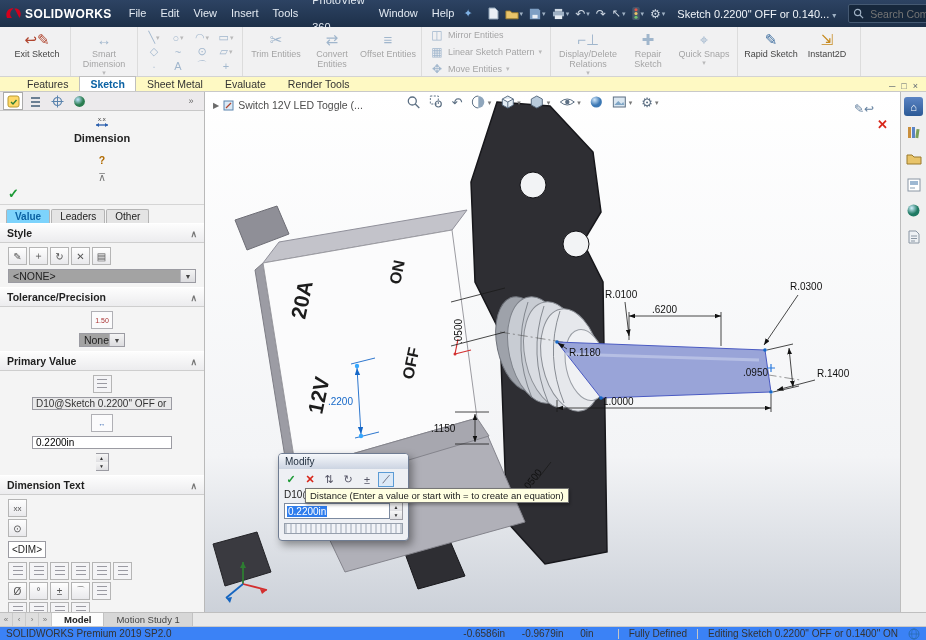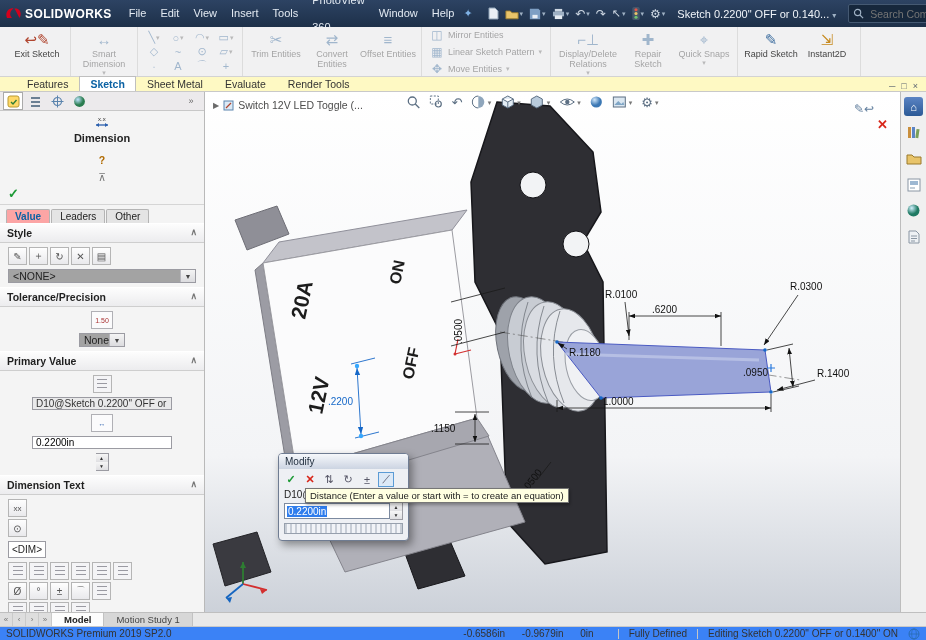--- a/index.html
+++ b/index.html
@@ -52,23 +52,23 @@
   #pm-tabs{height:21px;background:#eceaec;border-bottom:1px solid #c8c8c8;display:flex;align-items:center;gap:2px;padding:0 3px;}
   .pmtab{width:20px;height:18px;display:flex;align-items:center;justify-content:center;border:1px solid transparent;}
   .pmtab.active{background:#fff;border-color:#aaa;}
   #pm-header{display:flex;align-items:center;gap:5px;padding:4px 6px 2px;flex-direction:column;}
   #pm-header .title{font-weight:bold;font-size:11px;color:#222;}
   #pm-header .spacer{flex:1;}
   .ok-row{padding:1px 8px 3px;border-bottom:1px solid #d5d5d5;}
   .green-check{color:#1d9a36;font-weight:bold;font-size:13px;}
   #ptabs{display:flex;gap:1px;padding:4px 6px 0;}
   .ptab{padding:1px 8px;border:1px solid #b4b4b4;border-bottom:0;background:#e4e4e4;font-size:10px;border-radius:2px 2px 0 0;}
-  .ptab.active{background:#fca5a5;color:#0b62a4;font-weight:bold;}
+  .ptab.active{background:#7dd3fc;color:#0b62a4;font-weight:bold;}
   .sect{border-top:1px solid #fff;border-bottom:1px solid #cecece;background:linear-gradient(#fdfdfd,#ececee);
-    padding:3px 7px;font-weight:bold;color:#1f1f1f;display:flex;align-items:flex-start;}
+    padding:3px 7px;font-weight:bold;color:#1f1f1f;display:flex;align-items:flex-end;}
   .sect .chev{margin-left:auto;color:#777;font-size:9px;}
   .pbody{padding:4px 8px;display:flex;flex-direction:column;gap:4px;}
   .btnrow{display:flex;gap:2px;}
   .pico{width:19px;height:18px;border:1px solid #b5b5b5;background:linear-gradient(#fefefe,#e9e9ec);
     display:flex;align-items:center;justify-content:center;font-size:10px;color:#555;}
   .glines{background:#f4f4f6 repeating-linear-gradient(180deg,#9a9aa2 0 1px,transparent 1px 4px) center/10px 10px no-repeat;border:1px solid #b5b5b5;width:19px;height:18px;}
   .dropdown{display:flex;align-items:center;height:18px;border:1px solid #9b9ba2;background:#a3a3a3;padding-left:4px;flex:1;}
   .dropdown .dval{flex:1;overflow:hidden;white-space:nowrap;font-size:10.5px;color:#222;}
   .dropdown .dbtn{width:15px;height:100%;background:linear-gradient(#f4f4f4,#dcdcdf);border-left:1px solid #b8b8be;
     display:flex;align-items:center;justify-content:center;font-size:7px;color:#444;}

